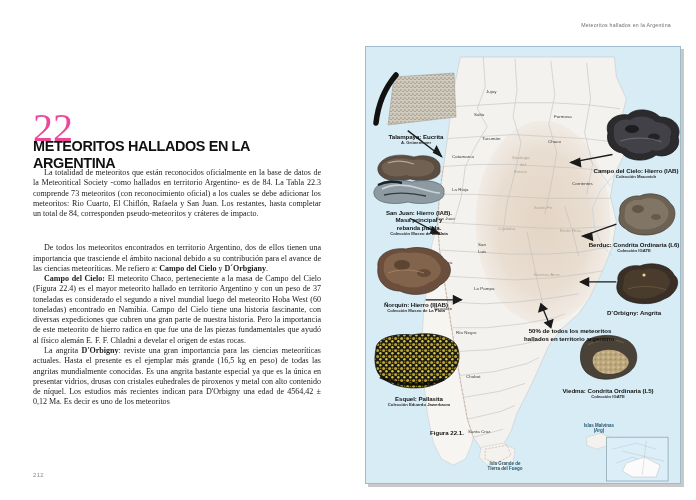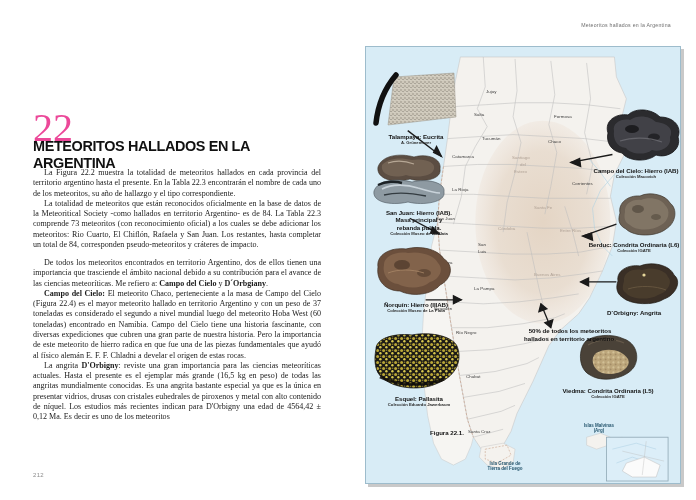--- a/index.html
+++ b/index.html
@@ -29,21 +29,21 @@
     transform:scaleX(0.95);transform-origin:left top;
   }
   .body-col{
     position:absolute;left:33px;top:168px;width:288px;
     font-family:"Liberation Serif", serif;
     font-size:8.05px;line-height:10.27px;
     color:#1b1b1b;text-align:justify;
     -webkit-hyphens:auto;hyphens:auto;
   }
   .body-col p{margin:0;text-indent:11px;}
-  .body-col p.gap{margin-top:8px;}
+  .body-col p.gap{margin-top:24px;}
   .body-col b{font-weight:700;}
   .folio{
     position:absolute;left:33px;top:472px;
     font-family:"Liberation Sans", sans-serif;
     font-size:6px;color:#8c8c8c;letter-spacing:0.3px;
   }
 
   
   .page-right{
     position:absolute;left:348px;top:0;width:348px;height:500px;
@@ -113,21 +113,20 @@
 
 <div class="spread">
 
   <div class="page-left">
 
     <div class="chapter-number">22</div>
 
     <div class="chapter-title">METEORITOS HALLADOS EN LA ARGENTINA</div>
 
     <div class="body-col">
-      <p>La Figura 22.2 muestra la totalidad de meteoritos hallados en cada provincia del territorio argentino hasta el presente. En la Tabla 22.3 encontrarán el nombre de cada uno de los meteoritos, su año de hallazgo y el tipo correspondiente.</p>
       <p>La totalidad de meteoritos que están reconocidos oficialmente en la base de datos de la Meteoritical Society -como hallados en territorio Argentino- es de 84. La Tabla 22.3 comprende 73 meteoritos (con reconocimiento oficial) a los cuales se debe adicionar los meteoritos: Rio Cuarto, El Chiflón, Rafaela y San Juan. Los restantes, hasta completar un total de 84, corresponden pseudo-meteoritos y cráteres de impacto.</p>
       <p class="gap"><span>De todos los meteoritos encontrados en territorio Argentino, dos de ellos tienen una importancia que trasciende el ámbito nacional debido a su contribución para el avance de las ciencias meteoríticas. Me refiero a: </span><b>Campo del Cielo</b><span> y </span><b>D´Orbgiany</b><span>.</span></p>
       <p><b>Campo del Cielo:</b><span> El meteorito Chaco, perteneciente a la masa de Campo del Cielo (Figura 22.4) es el mayor meteorito hallado en territorio Argentino y con un peso de 37 toneladas es considerado el segundo a nivel mundial luego del meteorito Hoba West (60 toneladas) encontrado en Namibia. Campo del Cielo tiene una historia fascinante, con diversas expediciones que cubren una gran parte de nuestra historia. Pero la importancia de este meteorito de hierro radica en que fue una de las piezas fundamentales que ayudó al físico alemán E. F. F. Chladni a develar el origen de estas rocas.</span></p>
       <p><span>La angrita </span><b>D'Orbigny</b><span>: reviste una gran importancia para las ciencias meteoríticas actuales. Hasta el presente es el ejemplar más grande (16,5 kg en peso) de todas las angritas mundialmente conocidas. Es una angrita bastante especial ya que es la única en presentar vidrios, drusas con cristales euhedrales de piroxenos y metal con alto contenido de níquel. Los estudios más recientes indican para D'Orbigny una edad de 4564,42 ± 0,12 Ma. Es decir es uno de los meteoritos</span></p>
     </div>
 
     <div class="folio">212</div>
   </div>
 
   <div class="page-right">

